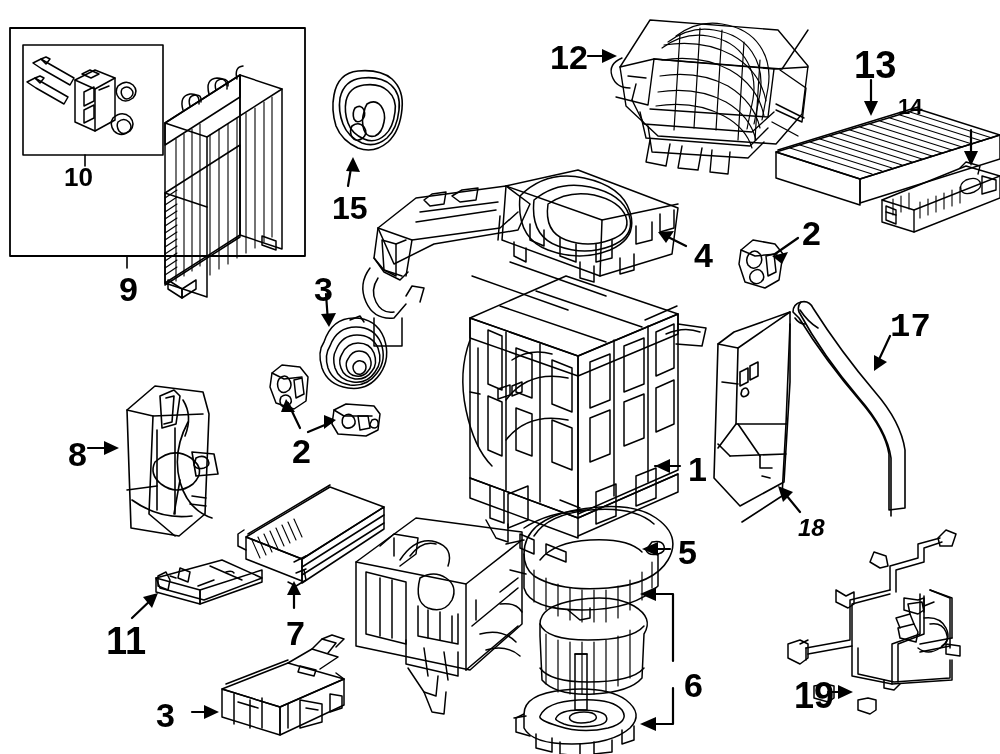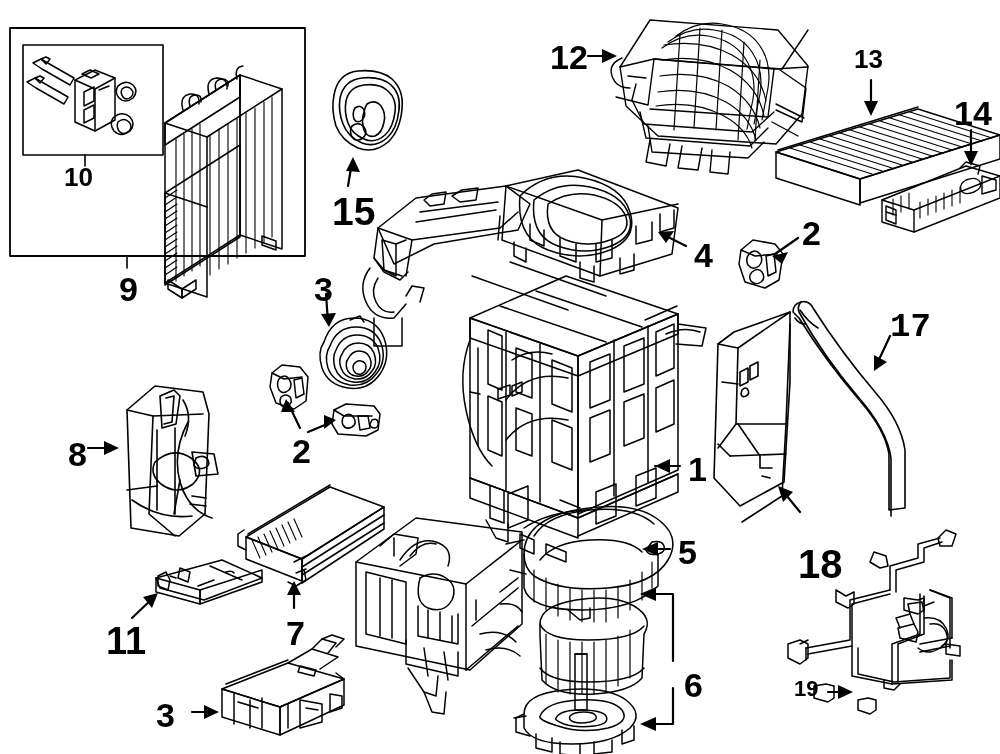--- a/index.html
+++ b/index.html
@@ -618,21 +618,21 @@
 <div class="callout" style="left:314px;top:272px;font-size:34px;">3</div>
 <div class="callout" style="left:694px;top:238px;font-size:34px;">4</div>
 <div class="callout" style="left:678px;top:535px;font-size:34px;">5</div>
 <div class="callout" style="left:684px;top:668px;font-size:34px;">6</div>
 <div class="callout" style="left:286px;top:616px;font-size:34px;">7</div>
 <div class="callout" style="left:68px;top:437px;font-size:34px;">8</div>
 <div class="callout" style="left:119px;top:272px;font-size:34px;">9</div>
 <div class="callout" style="left:64px;top:164px;font-size:26px;">10</div>
 <div class="callout" style="left:106px;top:622px;font-size:38px;">11</div>
 <div class="callout" style="left:550px;top:40px;font-size:34px;text-align:center;">12</div>
-<div class="callout" style="left:854px;top:46px;font-size:26px;">13</div>
-<div class="callout" style="left:954px;top:96px;font-size:34px;">14</div>
-<div class="callout" style="left:332px;top:192px;font-size:39px;">15</div>
+<div class="callout" style="left:854px;top:46px;font-size:38px;">13</div>
+<div class="callout" style="left:898px;top:96px;font-size:22px;">14</div>
+<div class="callout" style="left:332px;top:192px;font-size:32px;">15</div>
 <div class="callout" style="left:156px;top:698px;font-size:34px;">3</div>
 <div class="callout" style="left:890px;top:310px;font-size:34px;font-family:Liberation Mono, monospace;">17</div>
-<div class="callout" style="left:798px;top:544px;font-size:40px;">18</div>
-<div class="callout" style="left:794px;top:678px;font-size:22px;text-align:right;">19</div>
+<div class="callout" style="left:798px;top:516px;font-size:24px;font-style:italic;">18</div>
+<div class="callout" style="left:794px;top:678px;font-size:36px;text-align:right;">19</div>
 
 </div>
 
 </body></html>

